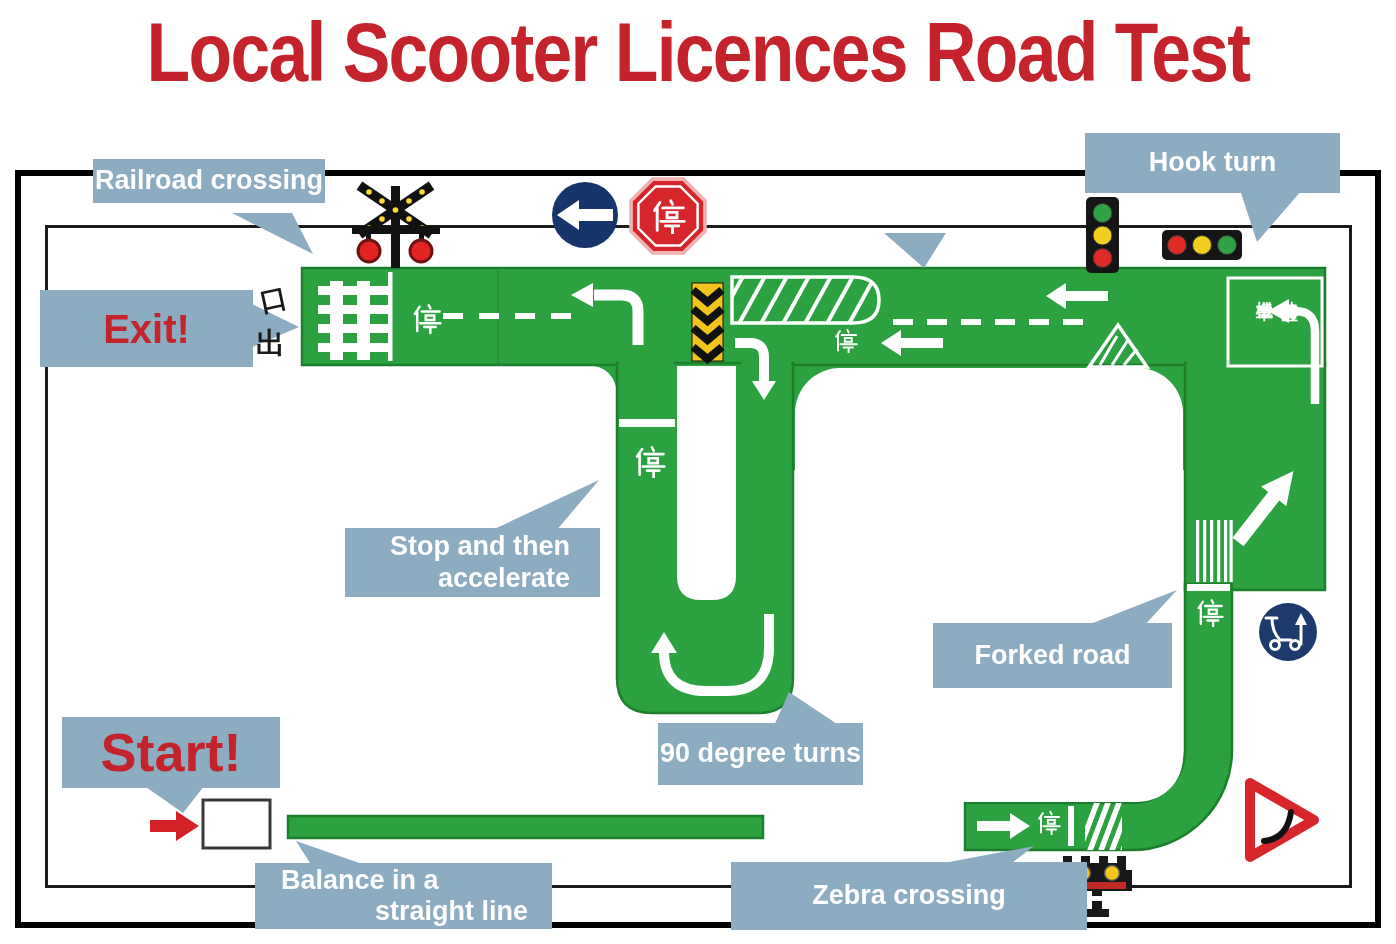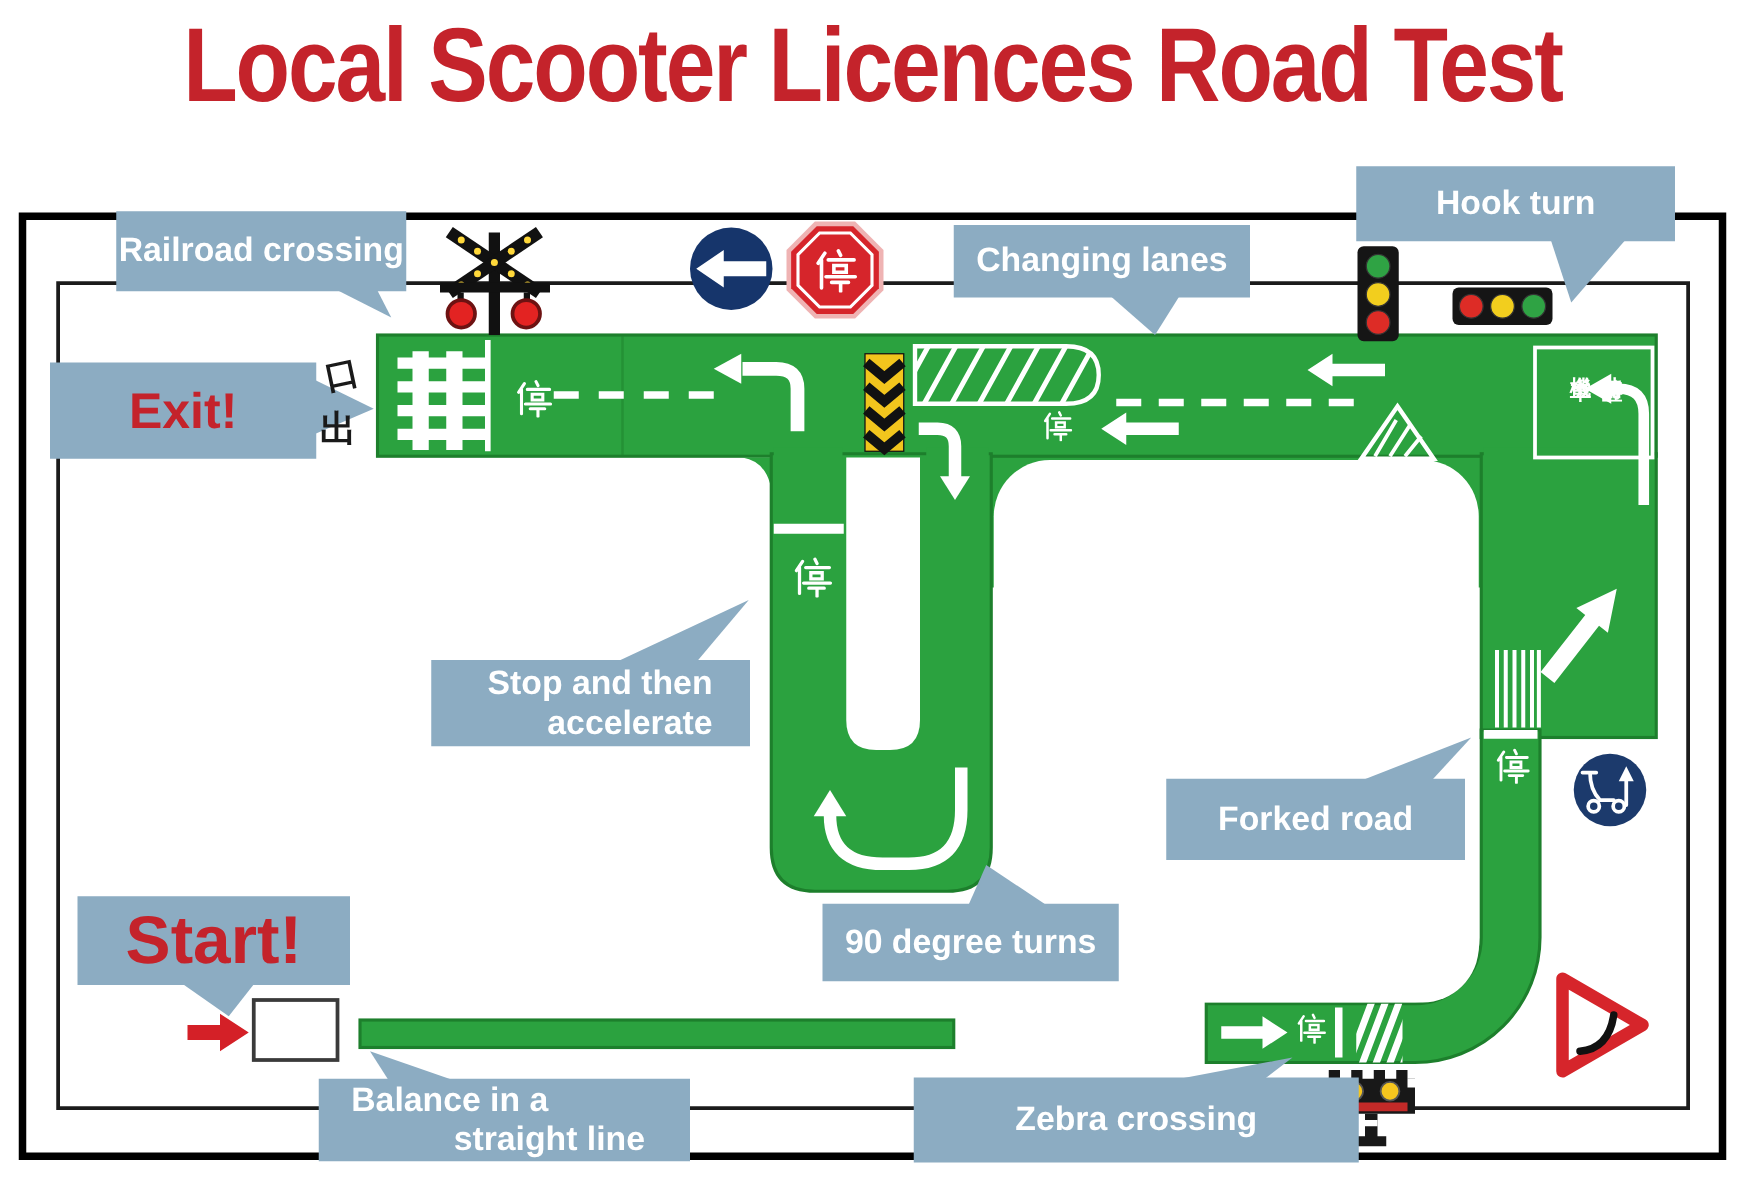--- a/index.html
+++ b/index.html
@@ -229,48 +229,45 @@
       <polygon points="1080,628 1142,628 1177,590"></polygon>
       <polygon points="773,728 843,728 789,692"></polygon>
       <polygon points="143,785 205,785 183,813"></polygon>
       <polygon points="296,841 312,866 368,866"></polygon>
       <polygon points="928,866 1008,866 1034,846"></polygon>
     </g>
   </svg>
 
   <div class="title">Local Scooter Licences Road Test</div>
 
-  <div class="lbl" style="left:93px;top:169px;width:232px;height:64px;">
+  <div class="lbl" style="left:93px;top:159px;width:232px;height:44px;">
     <span>Railroad crossing</span>
-  </div>
-  <div class="lbl" style="left:763px;top:180px;width:237px;height:58px;">
-    <span>Changing lanes</span>
   </div>
   <div class="lbl" style="left:1085px;top:133px;width:255px;height:60px;">
     <span>Hook turn</span>
   </div>
   <div class="lbl red-text" style="left:40px;top:290px;width:213px;height:77px;font-size:40px;">
     <span>Exit!</span>
   </div>
   <div class="lbl two" style="left:345px;top:528px;width:255px;height:69px;">
     <span class="l1" style="text-align:right;padding-right:30px;">Stop and then</span>
     <span class="l2" style="text-align:right;padding-right:30px;">accelerate</span>
   </div>
   <div class="lbl" style="left:933px;top:623px;width:239px;height:65px;">
     <span>Forked road</span>
   </div>
-  <div class="lbl" style="left:658px;top:723px;width:237px;height:62px;">
+  <div class="lbl" style="left:658px;top:723px;width:205px;height:62px;">
     <span>90 degree turns</span>
   </div>
   <div class="lbl red-text" style="left:62px;top:717px;width:218px;height:71px;font-size:54px;">
     <span>Start!</span>
   </div>
   <div class="lbl two" style="left:255px;top:863px;width:297px;height:66px;">
     <span class="l1" style="text-align:left;padding-left:26px;">Balance in a</span>
-    <span class="l2" style="text-align:right;padding-right:36px;">straight line</span>
+    <span class="l2" style="text-align:right;padding-right:24px;">straight line</span>
   </div>
   <div class="lbl" style="left:731px;top:862px;width:356px;height:68px;">
     <span>Zebra crossing</span>
   </div>
 
   <div class="cjk-v" style="left:1240px;top:287px;width:74px;height:74px;">
     <span class="col">機車</span>
     <span class="col">待轉區</span>
   </div>
   <div class="gate-char" style="left:260px;top:282px;font-size:27px;transform:rotate(-12deg);">口</div>

